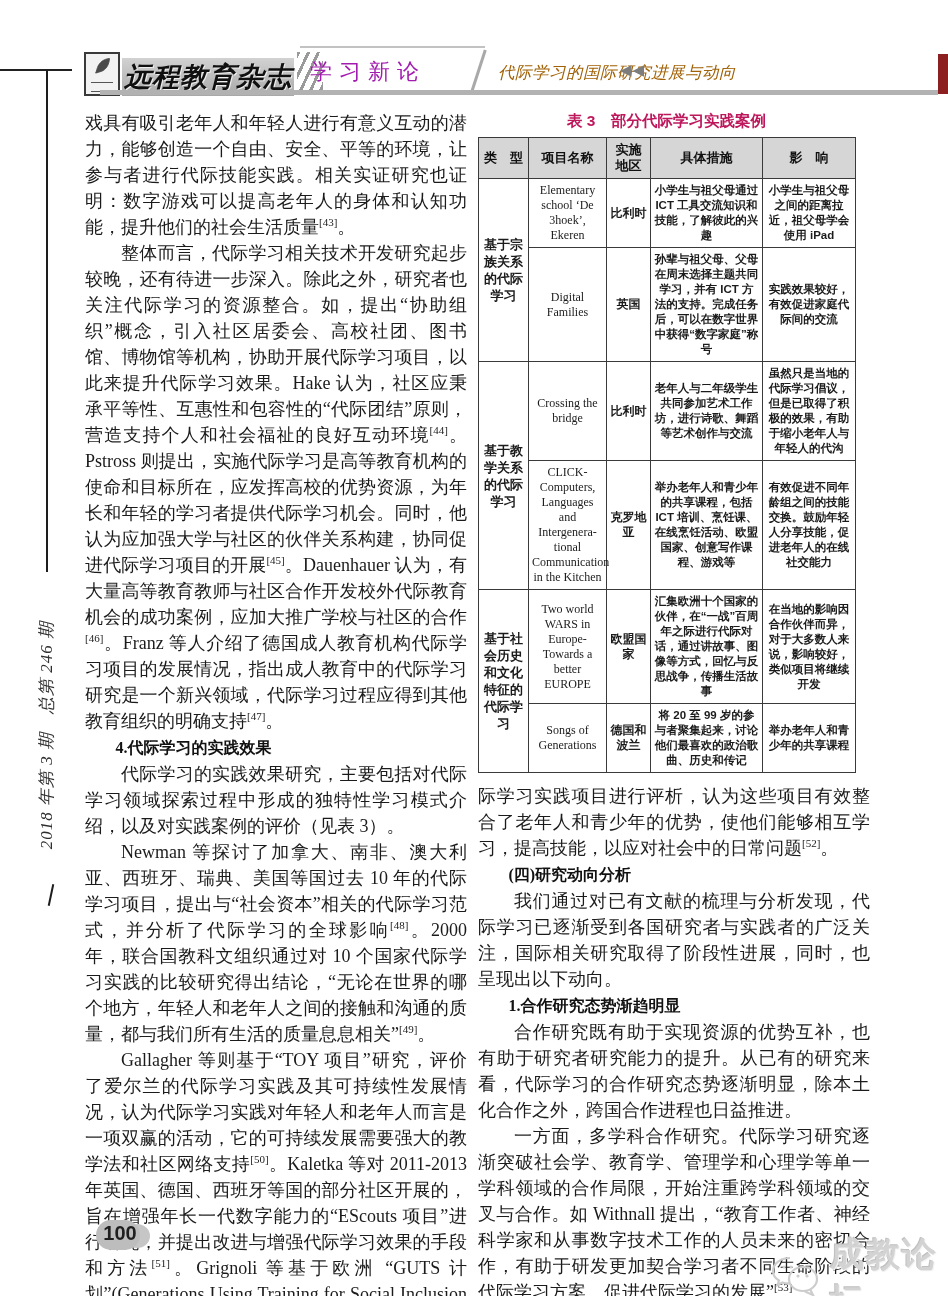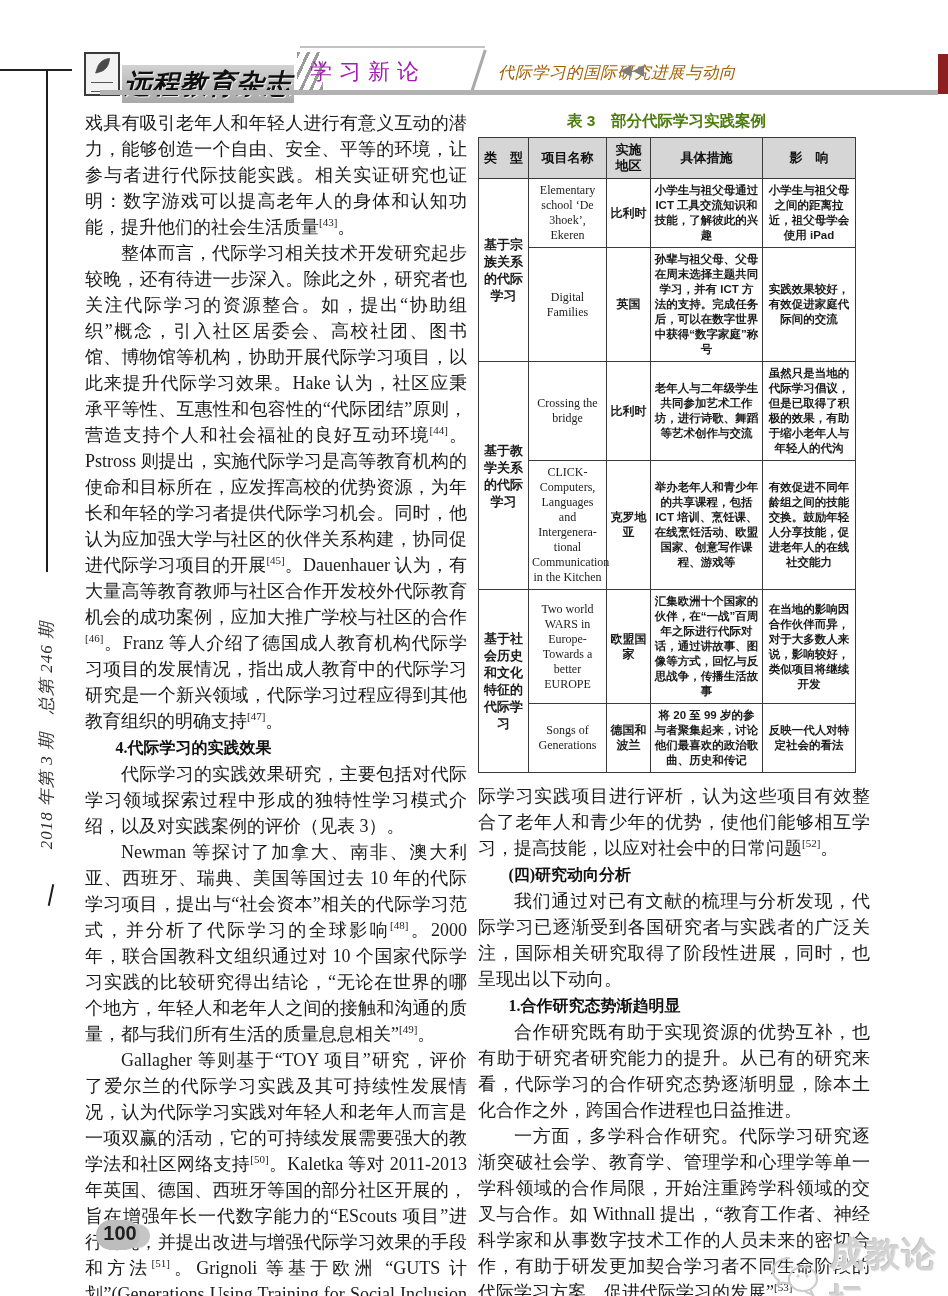--- a/index.html
+++ b/index.html
@@ -5,21 +5,21 @@
   html,body{margin:0;padding:0;background:#888;}
   .page{position:relative;width:948px;height:1296px;background:#ffffff;overflow:hidden;
         font-family:"Liberation Serif","DejaVu Serif",serif;color:#1b1b1b;}
 
   
   .rule-left{position:absolute;left:0;top:69px;width:72px;height:2px;background:#222;}
   .logo-box{position:absolute;left:84px;top:52px;width:32px;height:40px;border:2px solid #3a3a3a;
             background:#f2f2f2;display:flex;flex-direction:column;align-items:center;justify-content:flex-start;}
   .logo-box svg{margin-top:2px;}
   .logo-lines{width:22px;height:8px;border-top:1px solid #555;border-bottom:1px solid #555;margin-top:2px;}
-  .logo-banner{position:absolute;left:122px;top:65px;width:172px;height:38px;
+  .logo-banner{position:absolute;left:122px;top:58px;width:172px;height:38px;
                background:linear-gradient(180deg,#d2d2d2 0%,#a8a8a8 100%);
                display:flex;align-items:center;justify-content:center;
                font-weight:700;font-size:27px;letter-spacing:1px;color:#101010;
                font-style:italic;text-shadow:1px 1px 0 #eee;}
   .stripes{position:absolute;left:297px;top:52px;width:26px;height:42px;
            background:repeating-linear-gradient(115deg,#9a9a9a 0 3px,transparent 3px 9px);}
   .tab-topline{position:absolute;left:300px;top:46px;width:185px;height:2px;background:#c2c2c2;}
   .section-tab{position:absolute;left:310px;top:57px;font-family:"Liberation Sans",sans-serif;
                font-size:22px;letter-spacing:7px;color:#a21caf;}
   .tab-slash{position:absolute;left:477px;top:49px;width:3px;height:44px;background:#a9a9a9;transform:rotate(18deg);}
@@ -42,21 +42,21 @@
   .col-left{left:85px;width:382px;}
   .col-right{left:478px;width:392px;}
   .para{margin:0;}
   .para.indent{text-indent:2em;}
   .para sup{font-size:11px;line-height:0;}
   .heading{margin:0;font-family:Liberation Serif, serif;font-weight:700;
            font-size:16px;line-height:27px;text-indent:1.9em;text-align:left;color:#111;}
 
   
   .table-title{width:377px;text-align:center;font-family:"Liberation Sans",sans-serif;
-               font-weight:700;font-size:15.5px;line-height:22px;margin-bottom:5px;color:#4d7c0f;}
+               font-weight:700;font-size:15.5px;line-height:22px;margin-bottom:5px;color:#be185d;}
   table.cases{border-collapse:collapse;width:377px;table-layout:fixed;}
   table.cases th,table.cases td{border:1.5px solid #3a3a3a;padding:4px 3px;text-align:center;vertical-align:middle;}
   table.cases th{background:#d6d6d6;font-family:"Liberation Sans",sans-serif;font-weight:700;
                  font-size:13px;line-height:16px;color:#111;}
   td.type{font-family:"Liberation Sans",sans-serif;font-weight:700;font-size:13px;line-height:17px;padding:0 5px;}
   td.proj{font-family:"Liberation Serif",serif;font-size:12px;line-height:15px;}
   td.region{font-family:"Liberation Sans",sans-serif;font-weight:700;font-size:12px;line-height:15px;}
   td.meas,td.imp{font-family:"Liberation Sans",sans-serif;font-weight:600;font-size:11.5px;line-height:15px;}
   .below-table{margin-top:10px;}
 
@@ -160,21 +160,21 @@
           <td class="type" rowspan="2">基于社会历史和文化特征的代际学习</td>
           <td class="proj">Two world WARS in Europe-Towards a better EUROPE</td>
           <td class="region">欧盟国家</td>
           <td class="meas">汇集欧洲十个国家的伙伴，在“一战”百周年之际进行代际对话，通过讲故事、图像等方式，回忆与反思战争，传播生活故事</td>
           <td class="imp">在当地的影响因合作伙伴而异，对于大多数人来说，影响较好，类似项目将继续开发</td>
         </tr>
         <tr>
           <td class="proj">Songs of Generations</td>
           <td class="region">德国和波兰</td>
           <td class="meas">将 20 至 99 岁的参与者聚集起来，讨论他们最喜欢的政治歌曲、历史和传记</td>
-          <td class="imp">反映一代人对特定社会的看法</td>
+          <td class="imp">举办老年人和青少年的共享课程</td>
         </tr>
       </tbody>
     </table>
 
     <div class="below-table">
       <p class="para">际学习实践项目进行评析，认为这些项目有效整合了老年人和青少年的优势，使他们能够相互学习，提高技能，以应对社会中的日常问题<sup>[52]</sup>。</p>
       <h4 class="heading">(四)研究动向分析</h4>
       <p class="para indent">我们通过对已有文献的梳理与分析发现，代际学习已逐渐受到各国研究者与实践者的广泛关注，国际相关研究取得了阶段性进展，同时，也呈现出以下动向。</p>
       <h4 class="heading">1.合作研究态势渐趋明显</h4>
       <p class="para indent">合作研究既有助于实现资源的优势互补，也有助于研究者研究能力的提升。从已有的研究来看，代际学习的合作研究态势逐渐明显，除本土化合作之外，跨国合作进程也日益推进。</p>

